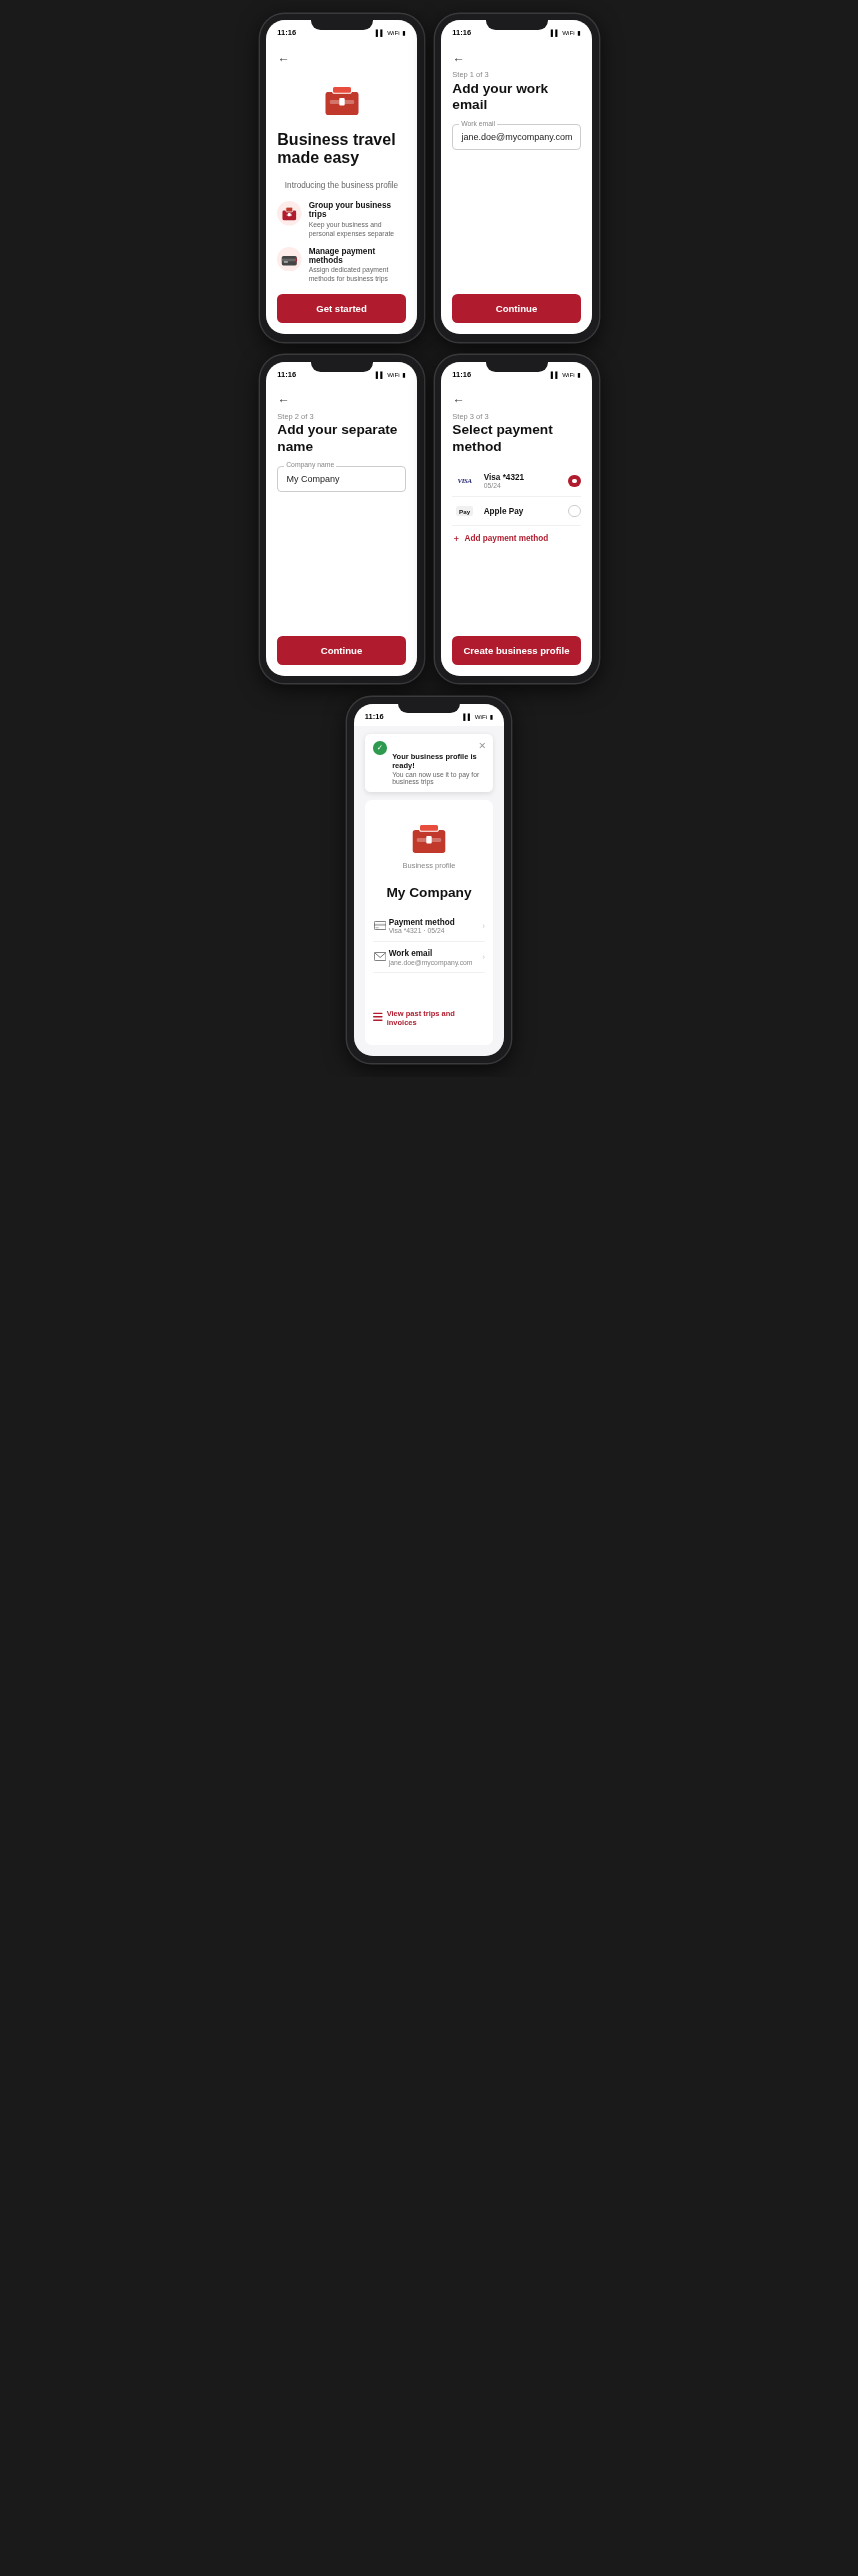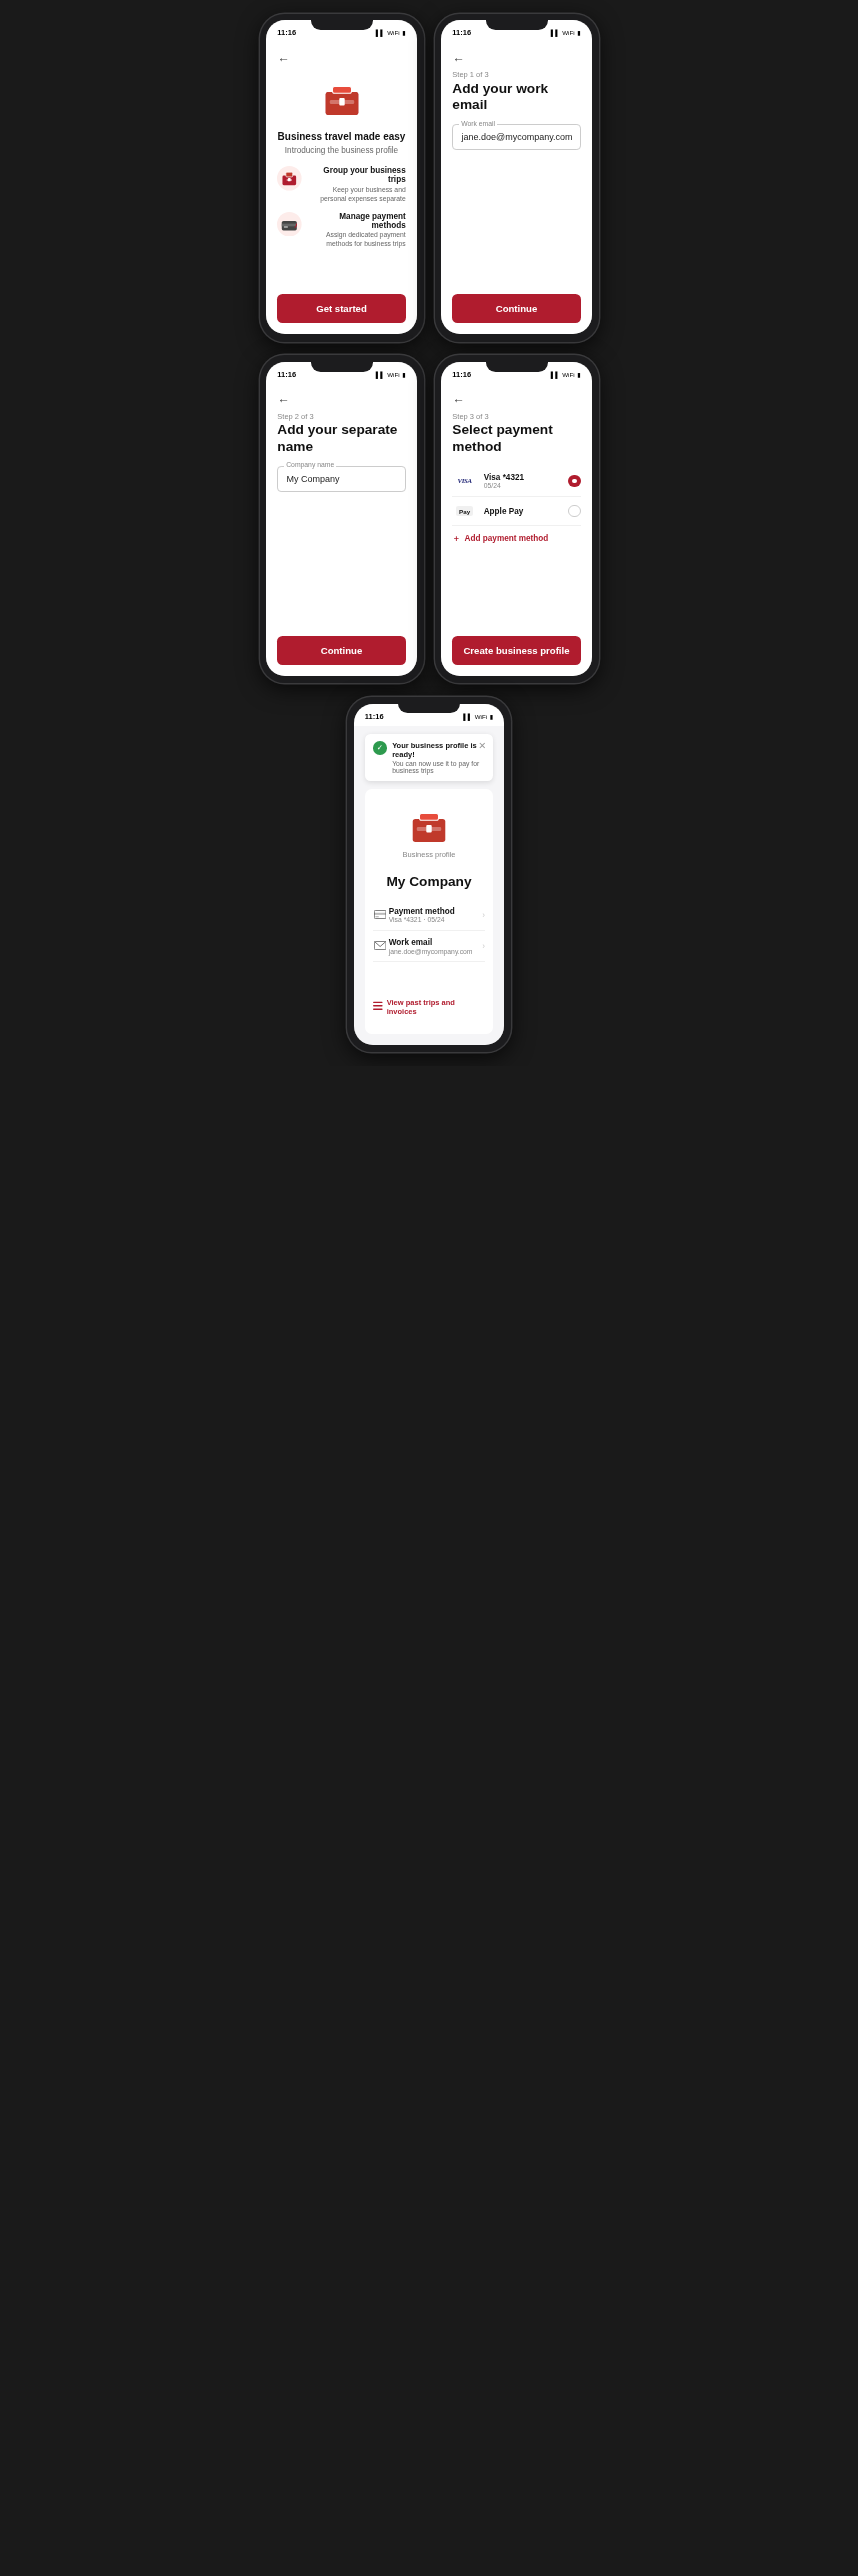--- a/index.html
+++ b/index.html
@@ -155,40 +155,39 @@
     }
 
     
     .hero-icon {
       text-align: center;
       margin: 11px 0 8.2px;
       font-size: 33px;
     }
 
     .hero-title {
-      text-align: center;
-      font-size: 10px;
+      text-align: left;
+      font-size: 16px;
       font-weight: 700;
       color: #111;
-      margin-bottom: 4px;
+      margin-bottom: 14px;
     }
 
     .hero-subtitle {
       text-align: center;
       font-size: 8.2px;
       color: #666;
       margin-bottom: 11px;
     }
 
     .feature-item {
       display: flex;
       align-items: flex-start;
       gap: 6.8px;
       margin-bottom: 8.2px;
-      text-align: right;
     }
 
     .feature-icon {
       font-size: 15px;
       flex-shrink: 0;
       width: 24.6px;
       height: 24.6px;
       display: flex;
       align-items: center;
       justify-content: center;
@@ -301,20 +300,21 @@
       flex-shrink: 0;
       color: #fff;
       font-size: 7.5px;
     }
 
     .toast-text h4 {
       font-size: 7.5px;
       font-weight: 700;
       color: #111;
       margin-bottom: 1.4px;
+      margin-top: 11px;
     }
 
     .toast-text p {
       font-size: 6.8px;
       color: #666;
     }
 
     .toast-close {
       position: absolute;
       top: 5.5px;

